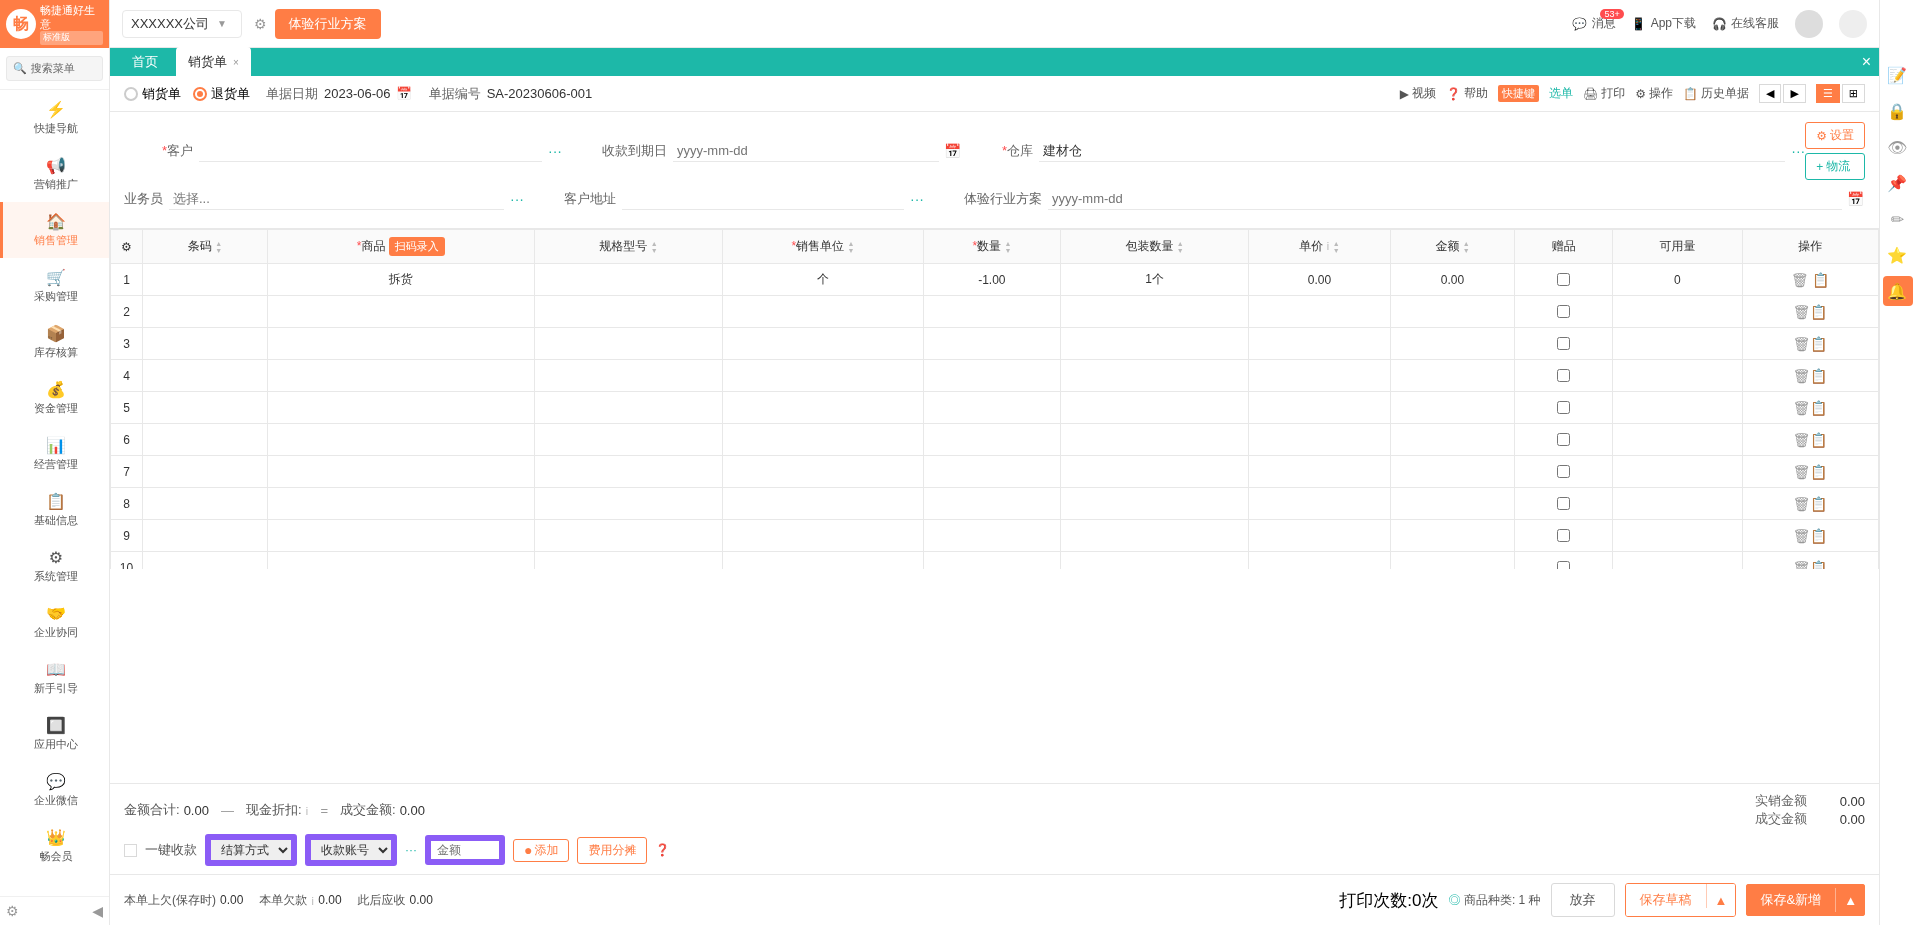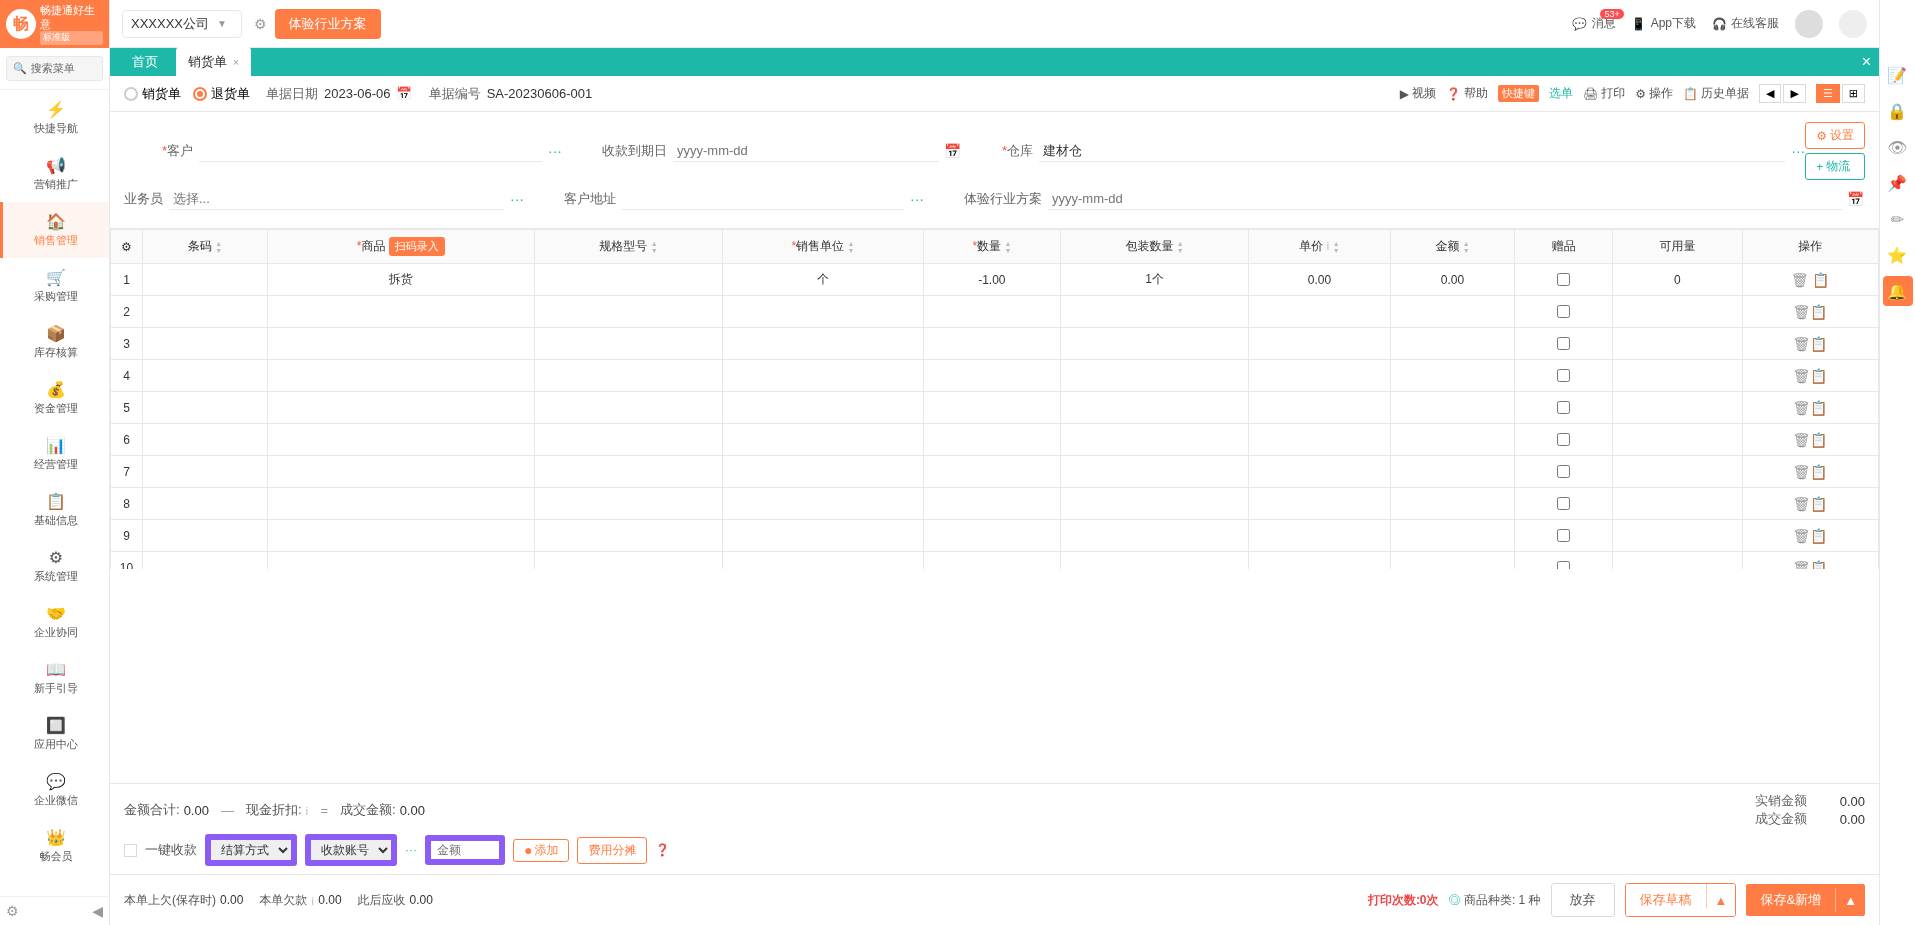--- a/index.html
+++ b/index.html
@@ -110,21 +110,21 @@
     .amount-row { display: flex; justify-content: flex-end; align-items: center; gap: 8px; font-size: 13px; }
     .amount-label { color: #666; }
     .amount-val { color: #333; font-weight: 500; min-width: 50px; text-align: right; }
 
     
     .footer-bar { background: #fff; padding: 8px 14px; border-top: 1px solid #e8e8e8; display: flex; align-items: center; gap: 16px; }
     .footer-info { display: flex; align-items: center; gap: 16px; font-size: 12px; color: #555; flex: 1; }
     .footer-info-item { display: flex; align-items: center; gap: 4px; }
     .footer-info-val { color: #333; }
     .footer-actions { display: flex; align-items: center; gap: 10px; }
-    .print-info { font-size: 12px; color: #ef4444; font-weight: bold; }
+    .print-info { font-size: 17px; color: #000000; }
     .goods-type { font-size: 12px; color: #555; }
     .discard-btn { border: 1px solid #d9d9d9; background: #fff; padding: 7px 18px; border-radius: 3px; cursor: pointer; font-size: 13px; color: #555; }
     .save-draft-btn { border: 1px solid #ff7d45; background: #fff; color: #ff7d45; padding: 7px 14px; border-radius: 3px; cursor: pointer; font-size: 13px; display: flex; align-items: center; gap: 4px; }
     .save-new-btn { background: #ff7d45; color: #fff; border: none; padding: 7px 14px; border-radius: 3px; cursor: pointer; font-size: 13px; display: flex; align-items: center; gap: 4px; }
     .split-btn-divider { width: 1px; height: 24px; background: rgba(255,125,69,0.4); }
 
     
     .right-panel { width: 36px; background: #fff; border-left: 1px solid #e8e8e8; display: flex; flex-direction: column; align-items: center; padding-top: 60px; gap: 6px; flex-shrink: 0; }
     .rp-item { width: 30px; height: 30px; display: flex; align-items: center; justify-content: center; cursor: pointer; color: #999; font-size: 16px; border-radius: 4px; }
     .rp-item.orange { background: #ff7d45; color: #fff; border-radius: 4px; }

